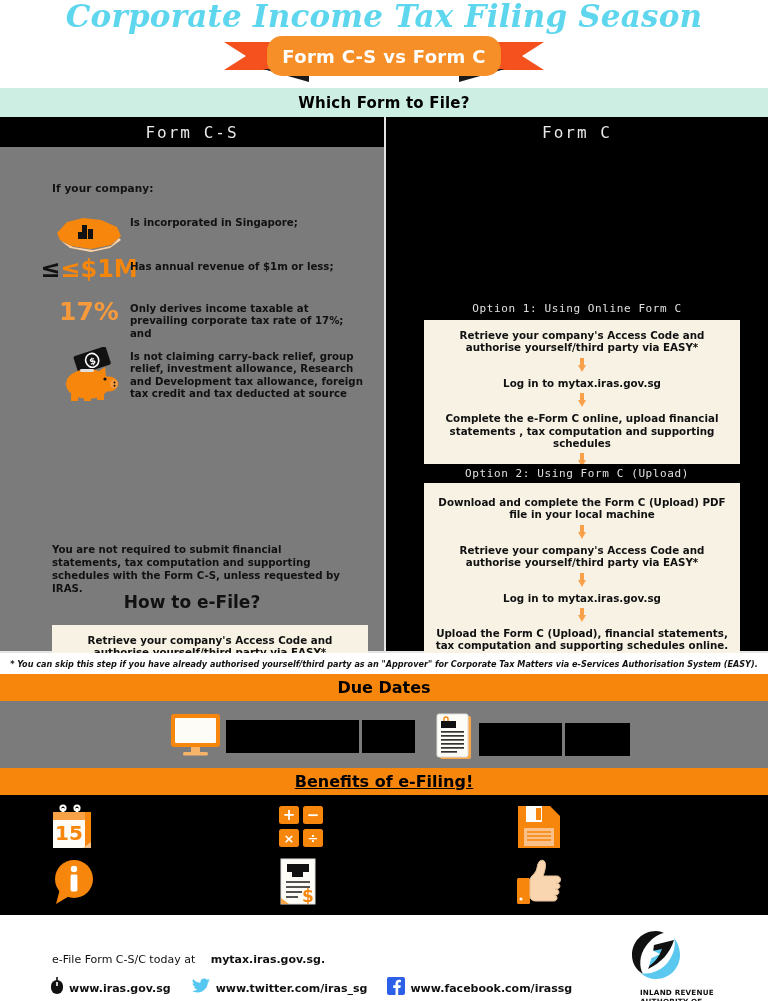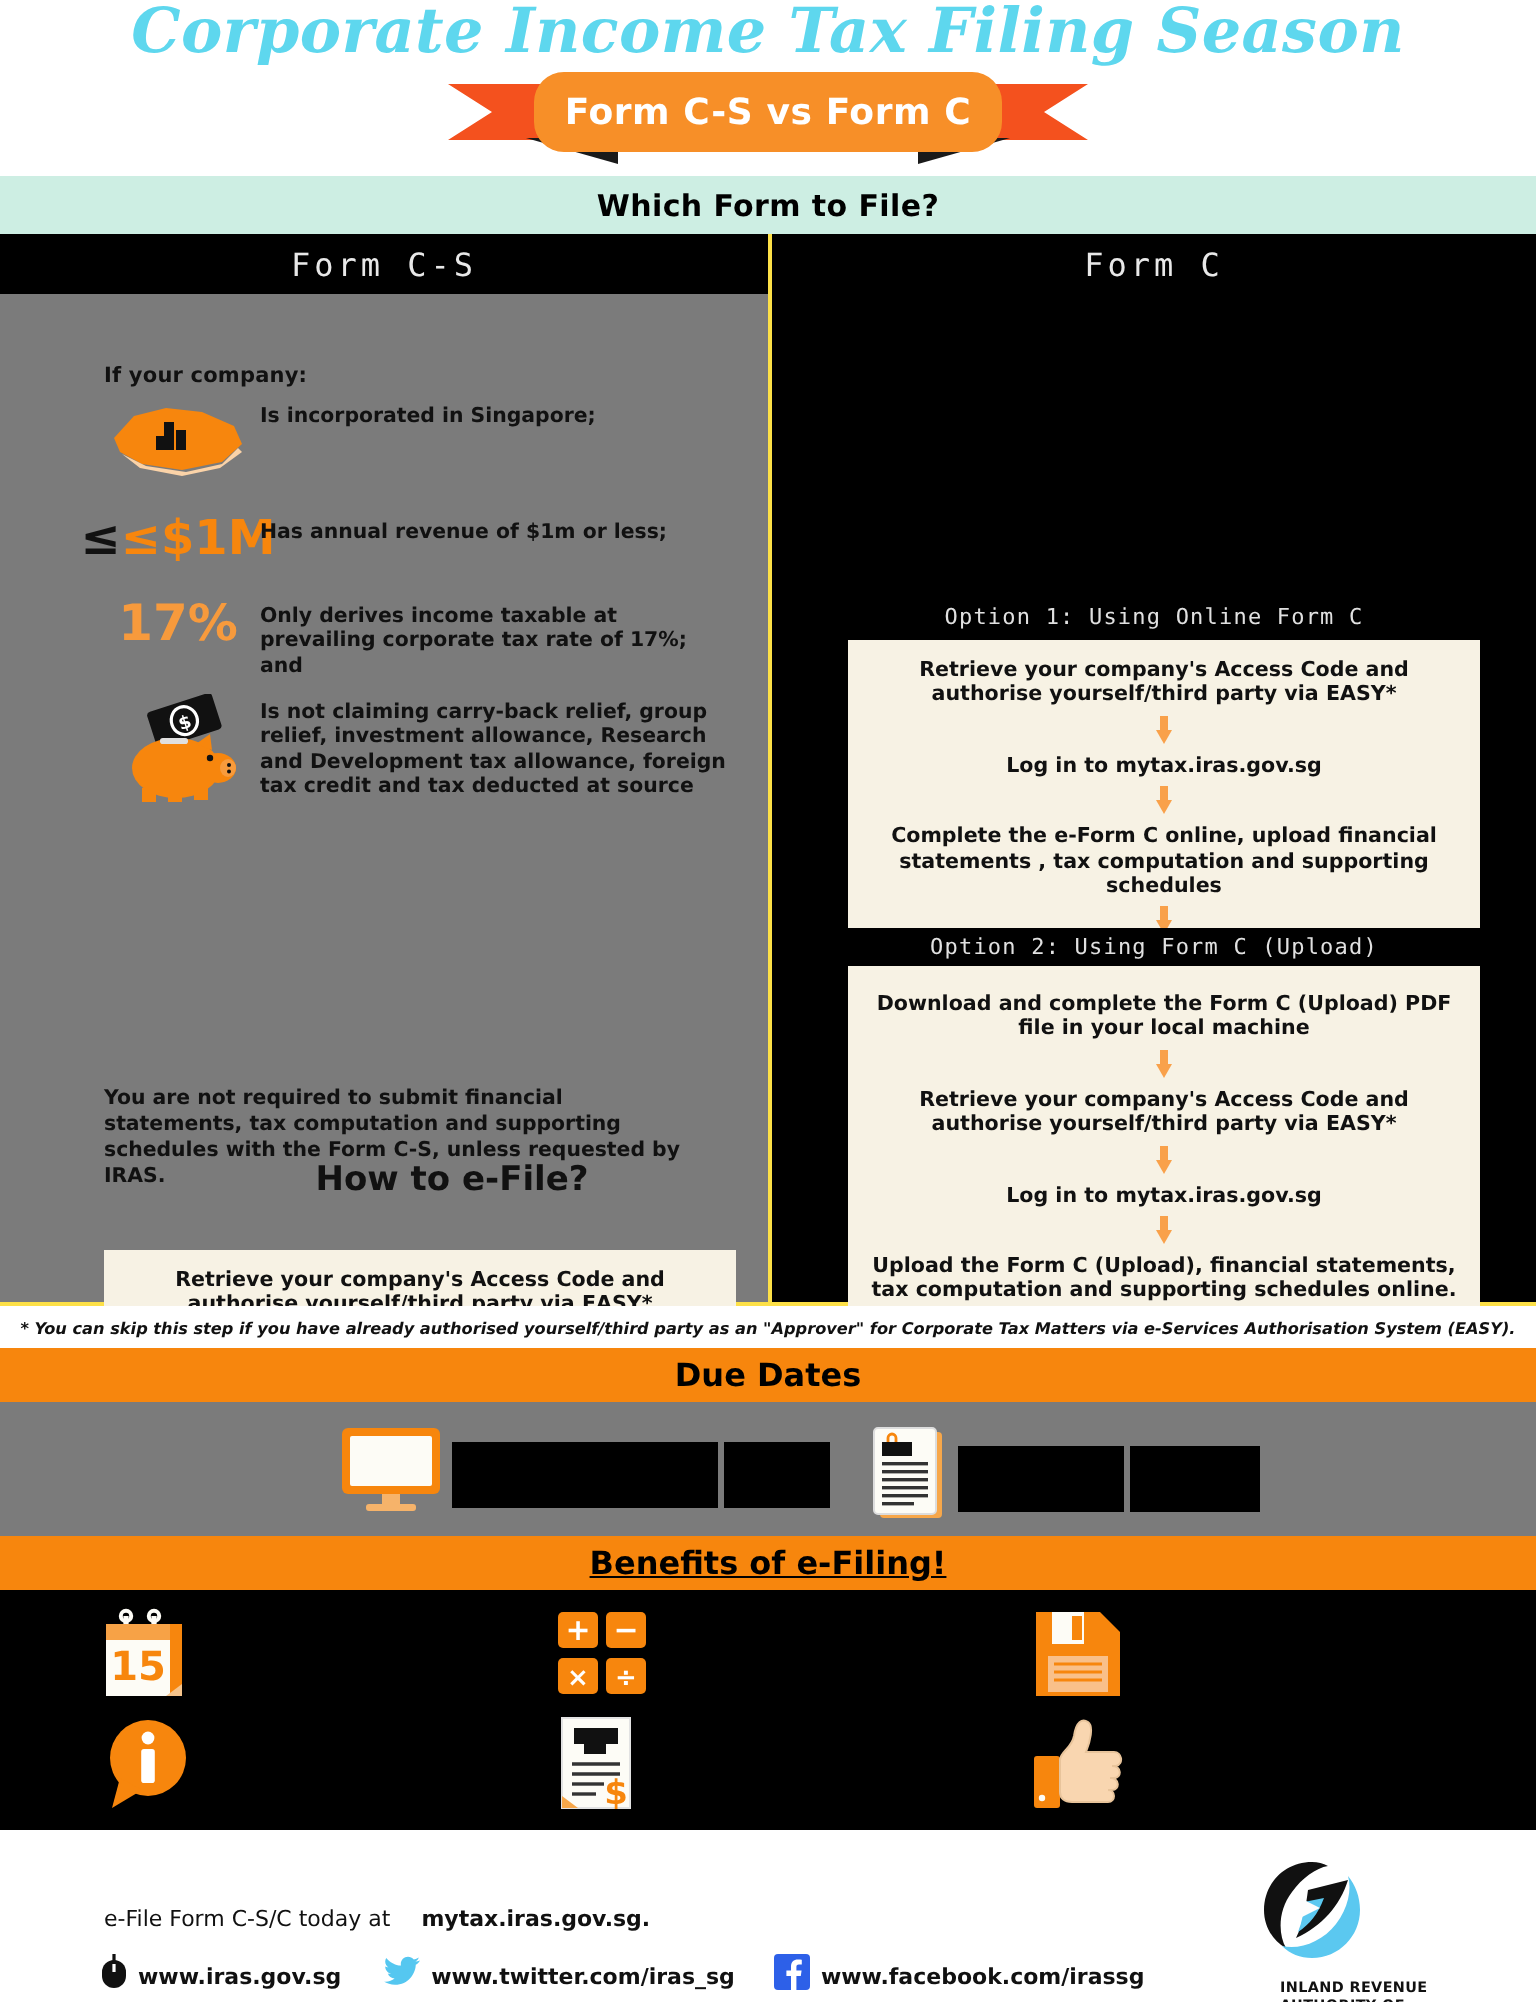--- a/index.html
+++ b/index.html
@@ -1,21 +1,21 @@
 <!DOCTYPE html>
 <html><head>
 <meta charset="utf-8">
 <style>
   html,body{margin:0;padding:0;background:#fff;}
   body{
     width:768px;height:1001px;overflow:hidden;
     font-family:"Liberation Sans",sans-serif;
     -webkit-font-smoothing:antialiased;
   }
-  .page{position:relative;width:768px;height:1001px;background:#fde047;}
+  .page{position:relative;width:768px;height:1001px;background:#e5e5e5;}
 
   
   .hero{position:absolute;left:0;top:0;width:768px;height:88px;background:#ffffff;}
   .hero-title{
     position:absolute;left:0;top:-2px;width:768px;text-align:center;
     font-family:"DejaVu Serif",serif;
     font-style:italic;font-weight:700;font-size:31px;letter-spacing:.2px;
     color:#5ed7ee;white-space:nowrap;
   }
   .ribbon{position:absolute;left:224px;top:36px;width:320px;height:44px;}
@@ -60,32 +60,31 @@
     position:absolute;left:52px;top:35px;
     font-weight:700;font-size:10.5px;color:#111;letter-spacing:.1px;
     font-family:"DejaVu Sans",sans-serif;
   }
   .crit{position:absolute;left:48px;width:320px;display:flex;align-items:flex-start;}
   .crit .ic{width:82px;flex:0 0 82px;display:flex;align-items:center;justify-content:center;}
   .crit .tx{
     font-weight:700;font-size:10.2px;line-height:12.4px;color:#111;
     padding-top:4px;font-family:"DejaVu Sans",sans-serif;
   }
-  .crit1{top:52px;}.crit2{top:110px;}.crit3{top:152px;}.crit4{top:200px;}
+  .crit1{top:66px;}.crit2{top:110px;}.crit3{top:152px;}.crit4{top:200px;}
 
   .note-left{
     position:absolute;left:52px;top:396px;width:300px;
     font-weight:700;font-size:10.2px;line-height:13px;color:#111;
     font-family:"DejaVu Sans",sans-serif;
   }
   .howto{
-    position:absolute;left:0;top:433px;width:384px;text-align:center;
+    position:absolute;left:0;top:445px;width:384px;text-align:center;
     font-weight:700;font-size:17px;color:#111;
     font-family:"DejaVu Sans",sans-serif;
-    padding-left:34px;
   }
   .flowbox{
     background:#f7f2e4;padding:9px 10px 11px;text-align:center;
   }
   .flowbox .step{
     font-weight:700;font-size:10.3px;line-height:12.4px;color:#111;
     font-family:"DejaVu Sans",sans-serif;
   }
   .arrow{
     width:9px;height:15px;margin:4px auto;position:relative;

